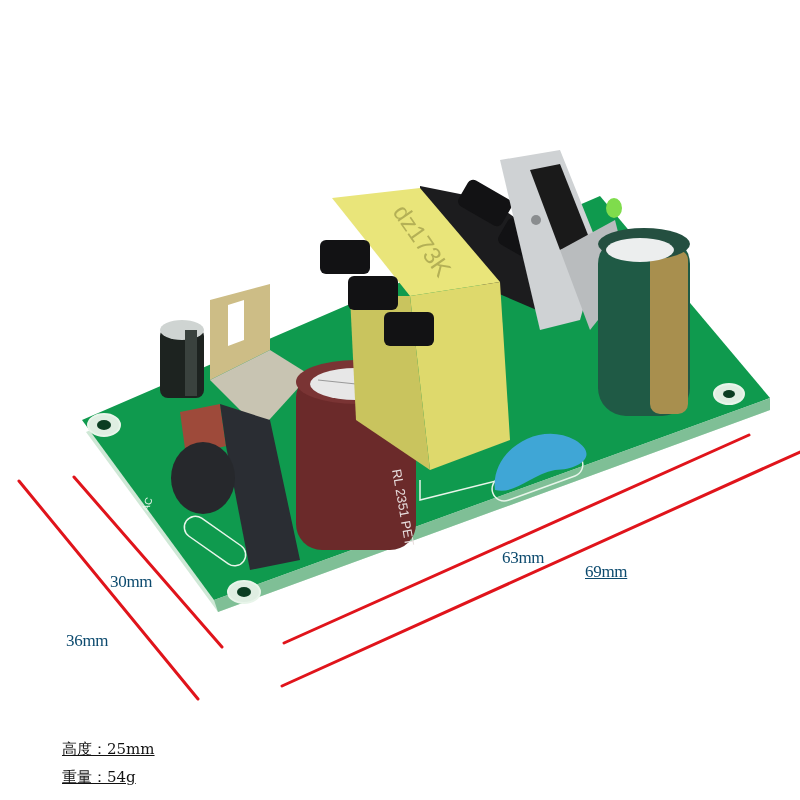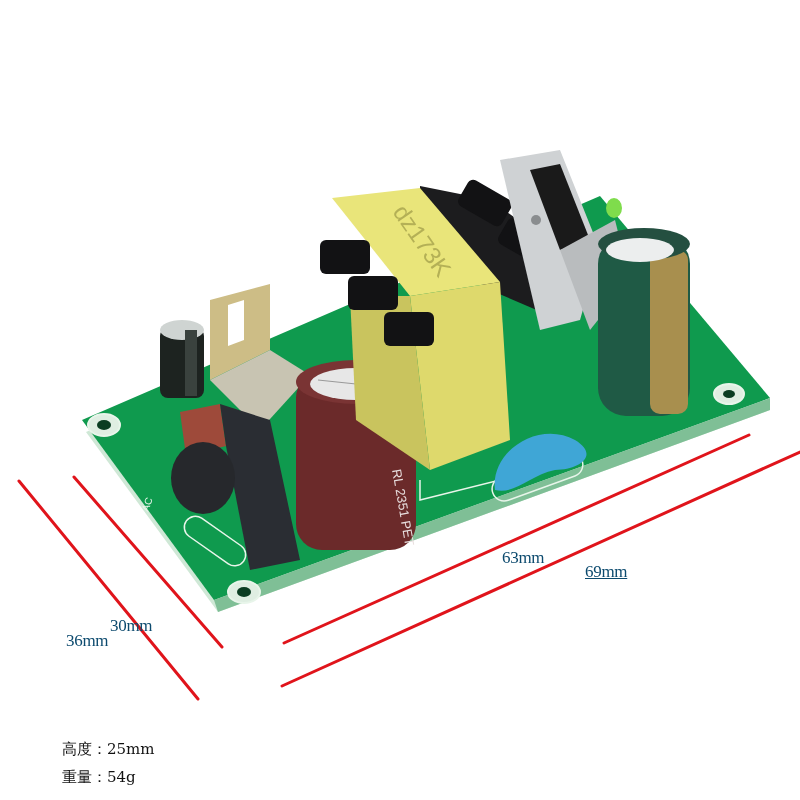--- a/index.html
+++ b/index.html
@@ -1,20 +1,20 @@
 <!DOCTYPE html>
 <html><head>
 <meta charset="utf-8">
 <style>
   html, body { margin: 0; padding: 0; background: #ffffff; }
   body { width: 800px; height: 800px; position: relative; overflow: hidden; font-family: "DejaVu Serif", "Liberation Serif", serif; }
   #scene { position: absolute; left: 0; top: 0; width: 800px; height: 800px; }
   .dim-label { position: absolute; font-family: "Liberation Serif", "DejaVu Serif", serif; font-size: 17px; color: #0c4a6e; letter-spacing: -0.3px; }
   .spec { position: absolute; left: 62px; font-family: "DejaVu Serif", "Liberation Serif", serif; font-size: 15px; color: #111; }
-  .spec span { display: inline-block; }
+  .spec span { display: inline-block; text-decoration: underline; }
 </style>
 </head>
 <body>
 
 <svg id="scene" viewBox="0 0 800 800" xmlns="http://www.w3.org/2000/svg">
 
   <g>
     <polygon points="86,432 602,210 770,410 218,612" fill="#cfe8d6"></polygon>
     <polygon points="82,420 600,196 770,398 214,600" fill="#0f9a4e"></polygon>
     <polygon points="214,600 770,398 770,410 218,612" fill="#7fbf96"></polygon>
@@ -105,21 +105,21 @@
   </g>
 
   <g stroke="#e0141b" stroke-width="3" stroke-linecap="round">
     <line x1="74" y1="477" x2="222" y2="647"></line>
     <line x1="19" y1="481" x2="198" y2="699"></line>
     <line x1="284" y1="643" x2="749" y2="435"></line>
     <line x1="282" y1="686" x2="800" y2="452"></line>
   </g>
 </svg>
 
-<div class="dim-label" style="left:110px;top:572px;margin-top:44px;">30mm</div>
+<div class="dim-label" style="left:110px;top:572px;">30mm</div>
 <div class="dim-label" style="left:66px;top:599px;margin-top:32px;">36mm</div>
 <div class="dim-label" style="left:502px;top:548px;">63mm</div>
 <div class="dim-label" style="left:585px;top:562px;text-decoration:underline;">69mm</div>
 
 <div class="spec" style="top:740px;">
   <span>高度：</span><span>25mm</span>
 </div>
 <div class="spec" style="top:768px;">
   <span>重量：</span><span>54g</span>
 </div>

